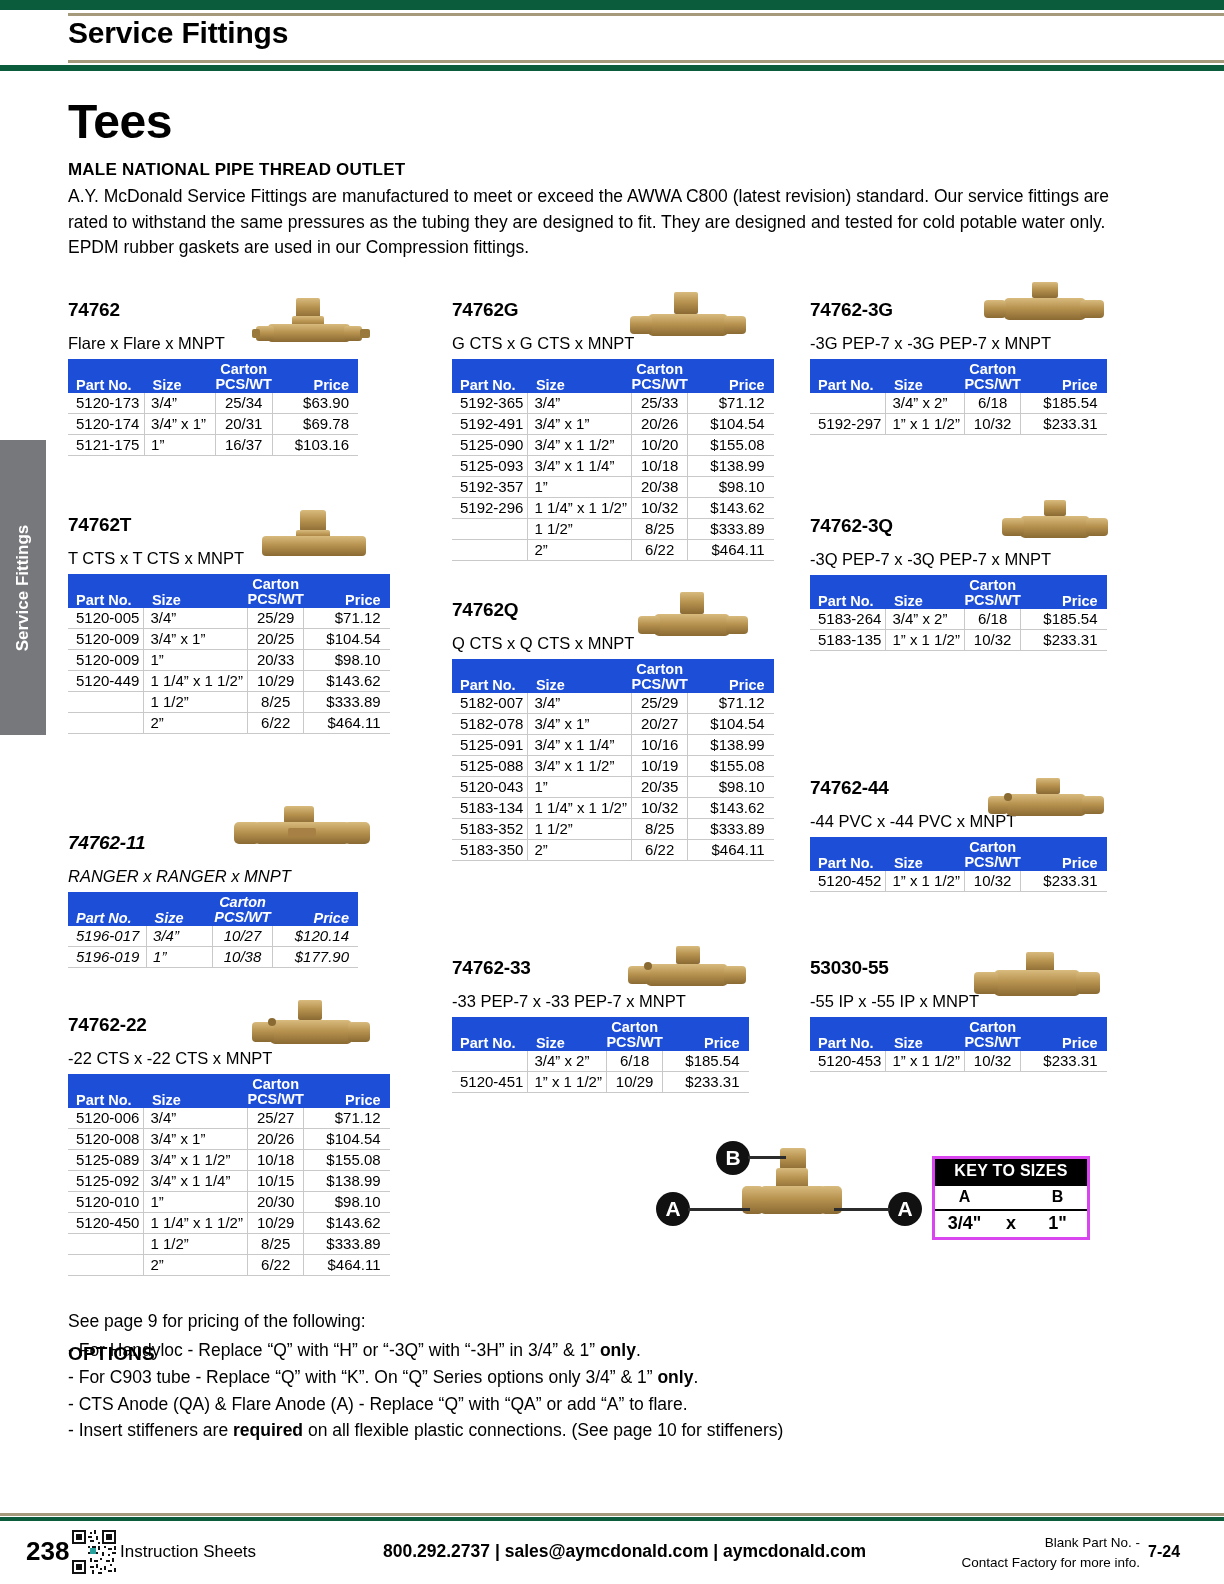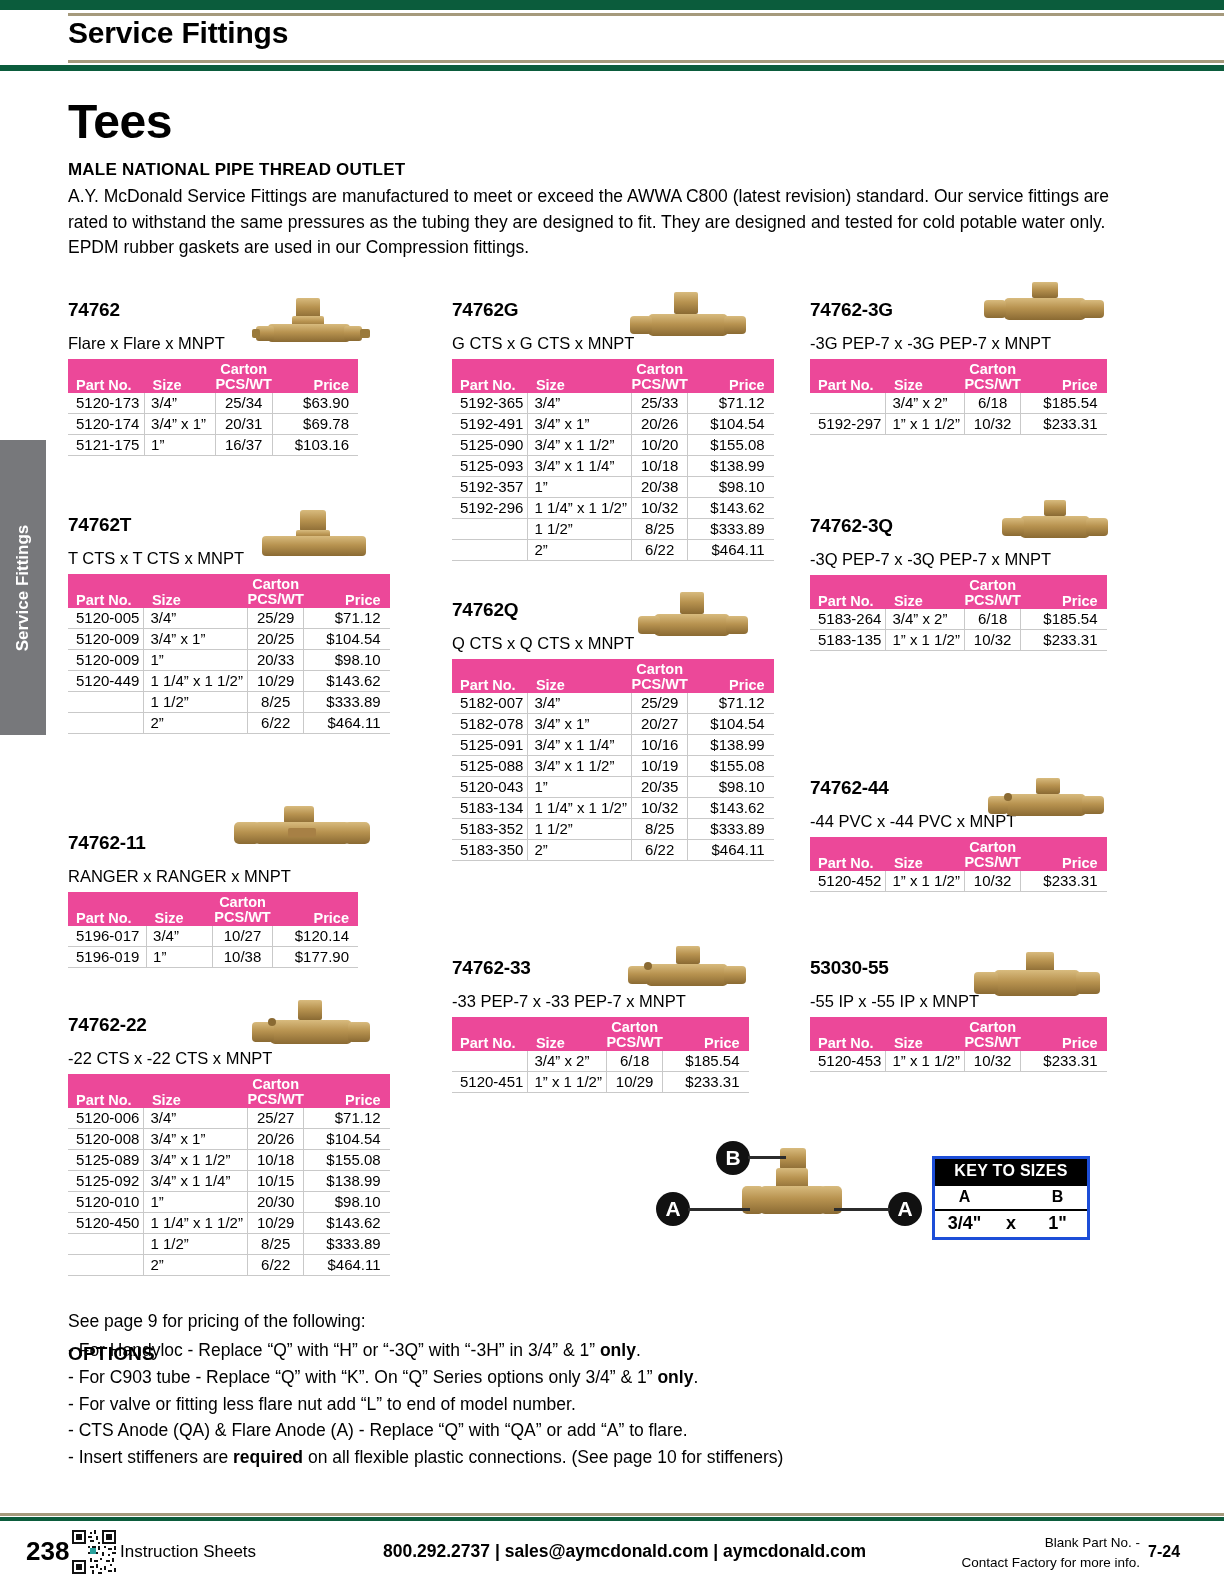--- a/index.html
+++ b/index.html
@@ -36,21 +36,21 @@
   .sub-title{position:absolute;left:68px;top:160px;font-size:17px;font-weight:bold;letter-spacing:0.2px;}
   .intro{position:absolute;left:68px;top:184px;width:1050px;font-size:17.5px;line-height:1.46;}
 
   
   .block{position:absolute;}
   .model{font-size:19px;font-weight:bold;letter-spacing:-0.2px;line-height:1.05;}
   .desc{font-size:16.5px;line-height:1.15;margin-top:14px;white-space:nowrap;}
 
   table.pt{border-collapse:collapse;margin-top:6px;font-size:14px;}
   table.pt thead th{
-    background:#ec4899;color:#fff;font-weight:bold;font-size:14.5px;
+    background:#1d4ed8;color:#fff;font-weight:bold;font-size:14.5px;
     padding:0;vertical-align:bottom;height:34px;
   }
   table.pt thead th .two{display:block;line-height:1.08;text-align:center;}
   table.pt thead th.l{text-align:left;padding-left:8px;}
   table.pt thead th.c{text-align:center;}
   table.pt thead th.r{text-align:right;padding-right:9px;}
   table.pt tbody td{
     border-bottom:1px solid #c9c9c9;border-right:1px solid #c9c9c9;
     height:20px;font-size:15px;padding:0 4px;white-space:nowrap;
   }
@@ -58,21 +58,21 @@
   table.pt tbody td.sz{text-align:left;padding-left:6px;}
   table.pt tbody td.ct{text-align:center;}
   table.pt tbody td.pr{text-align:right;padding-right:9px;border-right:none;padding-left:22px;}
   table.pt tbody tr:last-child td{border-bottom:1px solid #c9c9c9;}
 
   
   .photo{position:absolute;}
   .photo svg{display:block;}
 
   
-  .keybox{position:absolute;border:3px solid #1d4ed8;background:#fff;}
+  .keybox{position:absolute;border:3px solid #d946ef;background:#fff;}
   .key-title{background:#000;color:#fff;font-weight:bold;font-size:16px;text-align:center;padding:3px 0 4px;letter-spacing:0.3px;}
   .key-row{display:flex;border-top:2px solid #000;}
   .key-row > div{flex:1;text-align:center;font-size:16px;font-weight:bold;padding:2px 0 3px;}
   .key-row.vals > div{font-size:18px;}
   .key-row .mid{flex:0 0 34px;font-size:14px;}
 
   .callout{position:absolute;width:34px;height:34px;border-radius:50%;background:#111;color:#fff;
     font-size:21px;font-weight:bold;display:flex;align-items:center;justify-content:center;}
   .leader{position:absolute;background:#2b2b2b;height:3px;}
 
@@ -227,21 +227,21 @@
   <div class="photo" style="left:258px;top:508px;">
     <svg width="112" height="56" viewBox="0 0 112 56">
       <rect x="42" y="2" width="26" height="22" rx="3" fill="url(#br1)"></rect>
       <rect x="38" y="22" width="34" height="10" rx="2" fill="url(#br1)"></rect>
       <rect x="18" y="28" width="76" height="20" rx="4" fill="url(#br1)"></rect>
       <rect x="4" y="28" width="20" height="20" rx="4" fill="url(#br1)"></rect>
       <rect x="88" y="28" width="20" height="20" rx="4" fill="url(#br1)"></rect>
     </svg>
   </div>
 
-  <div class="block" style="left:68px;top:833px;">
+  <div class="block" style="left:68px;top:833px;font-style:italic;">
     <div class="model">74762-11</div>
     <div class="desc">RANGER x RANGER x MNPT</div>
     <table class="pt" style="width:290px;">
       <thead>
           <tr>
         <th class="l" style="width:72px;">Part No.</th>
         <th class="l" style="width:100px;">Size</th>
         <th class="c" style="width:64px;">
               <span class="two">Carton</span>
               <span class="two">PCS/WT</span>
@@ -722,21 +722,20 @@
       <div class="mid">x</div>
       <div>1"</div>
     </div>
   </div>
 
   <div class="opt-h">OPTIONS</div>
   <div class="opt-lead">See page 9 for pricing of the following:</div>
   <div class="opt-list">
       <div>- For Handyloc - Replace “Q” with “H” or “-3Q” with “-3H” in 3/4” &amp; 1” <b>only</b>.</div>
       <div>- For C903 tube - Replace “Q” with “K”.  On “Q” Series options only 3/4” &amp; 1” <b>only</b>.</div>
-      <div>- For valve or fitting less flare nut add “L” to end of model number.</div>
       <div>- CTS Anode (QA) &amp; Flare Anode (A) - Replace “Q” with “QA” or add “A” to flare.</div>
       <div>- Insert stiffeners are <b>required</b> on all flexible plastic connections. (See page 10 for stiffeners)</div>
     </div>
 
   <div class="ft-tan"></div>
   <div class="ft-green"></div>
   <div class="ft-pageno">238</div>
   <div class="ft-qr">
     <svg width="44" height="44" viewBox="0 0 44 44" shape-rendering="crispEdges">
       <rect width="44" height="44" fill="#fff"></rect>

